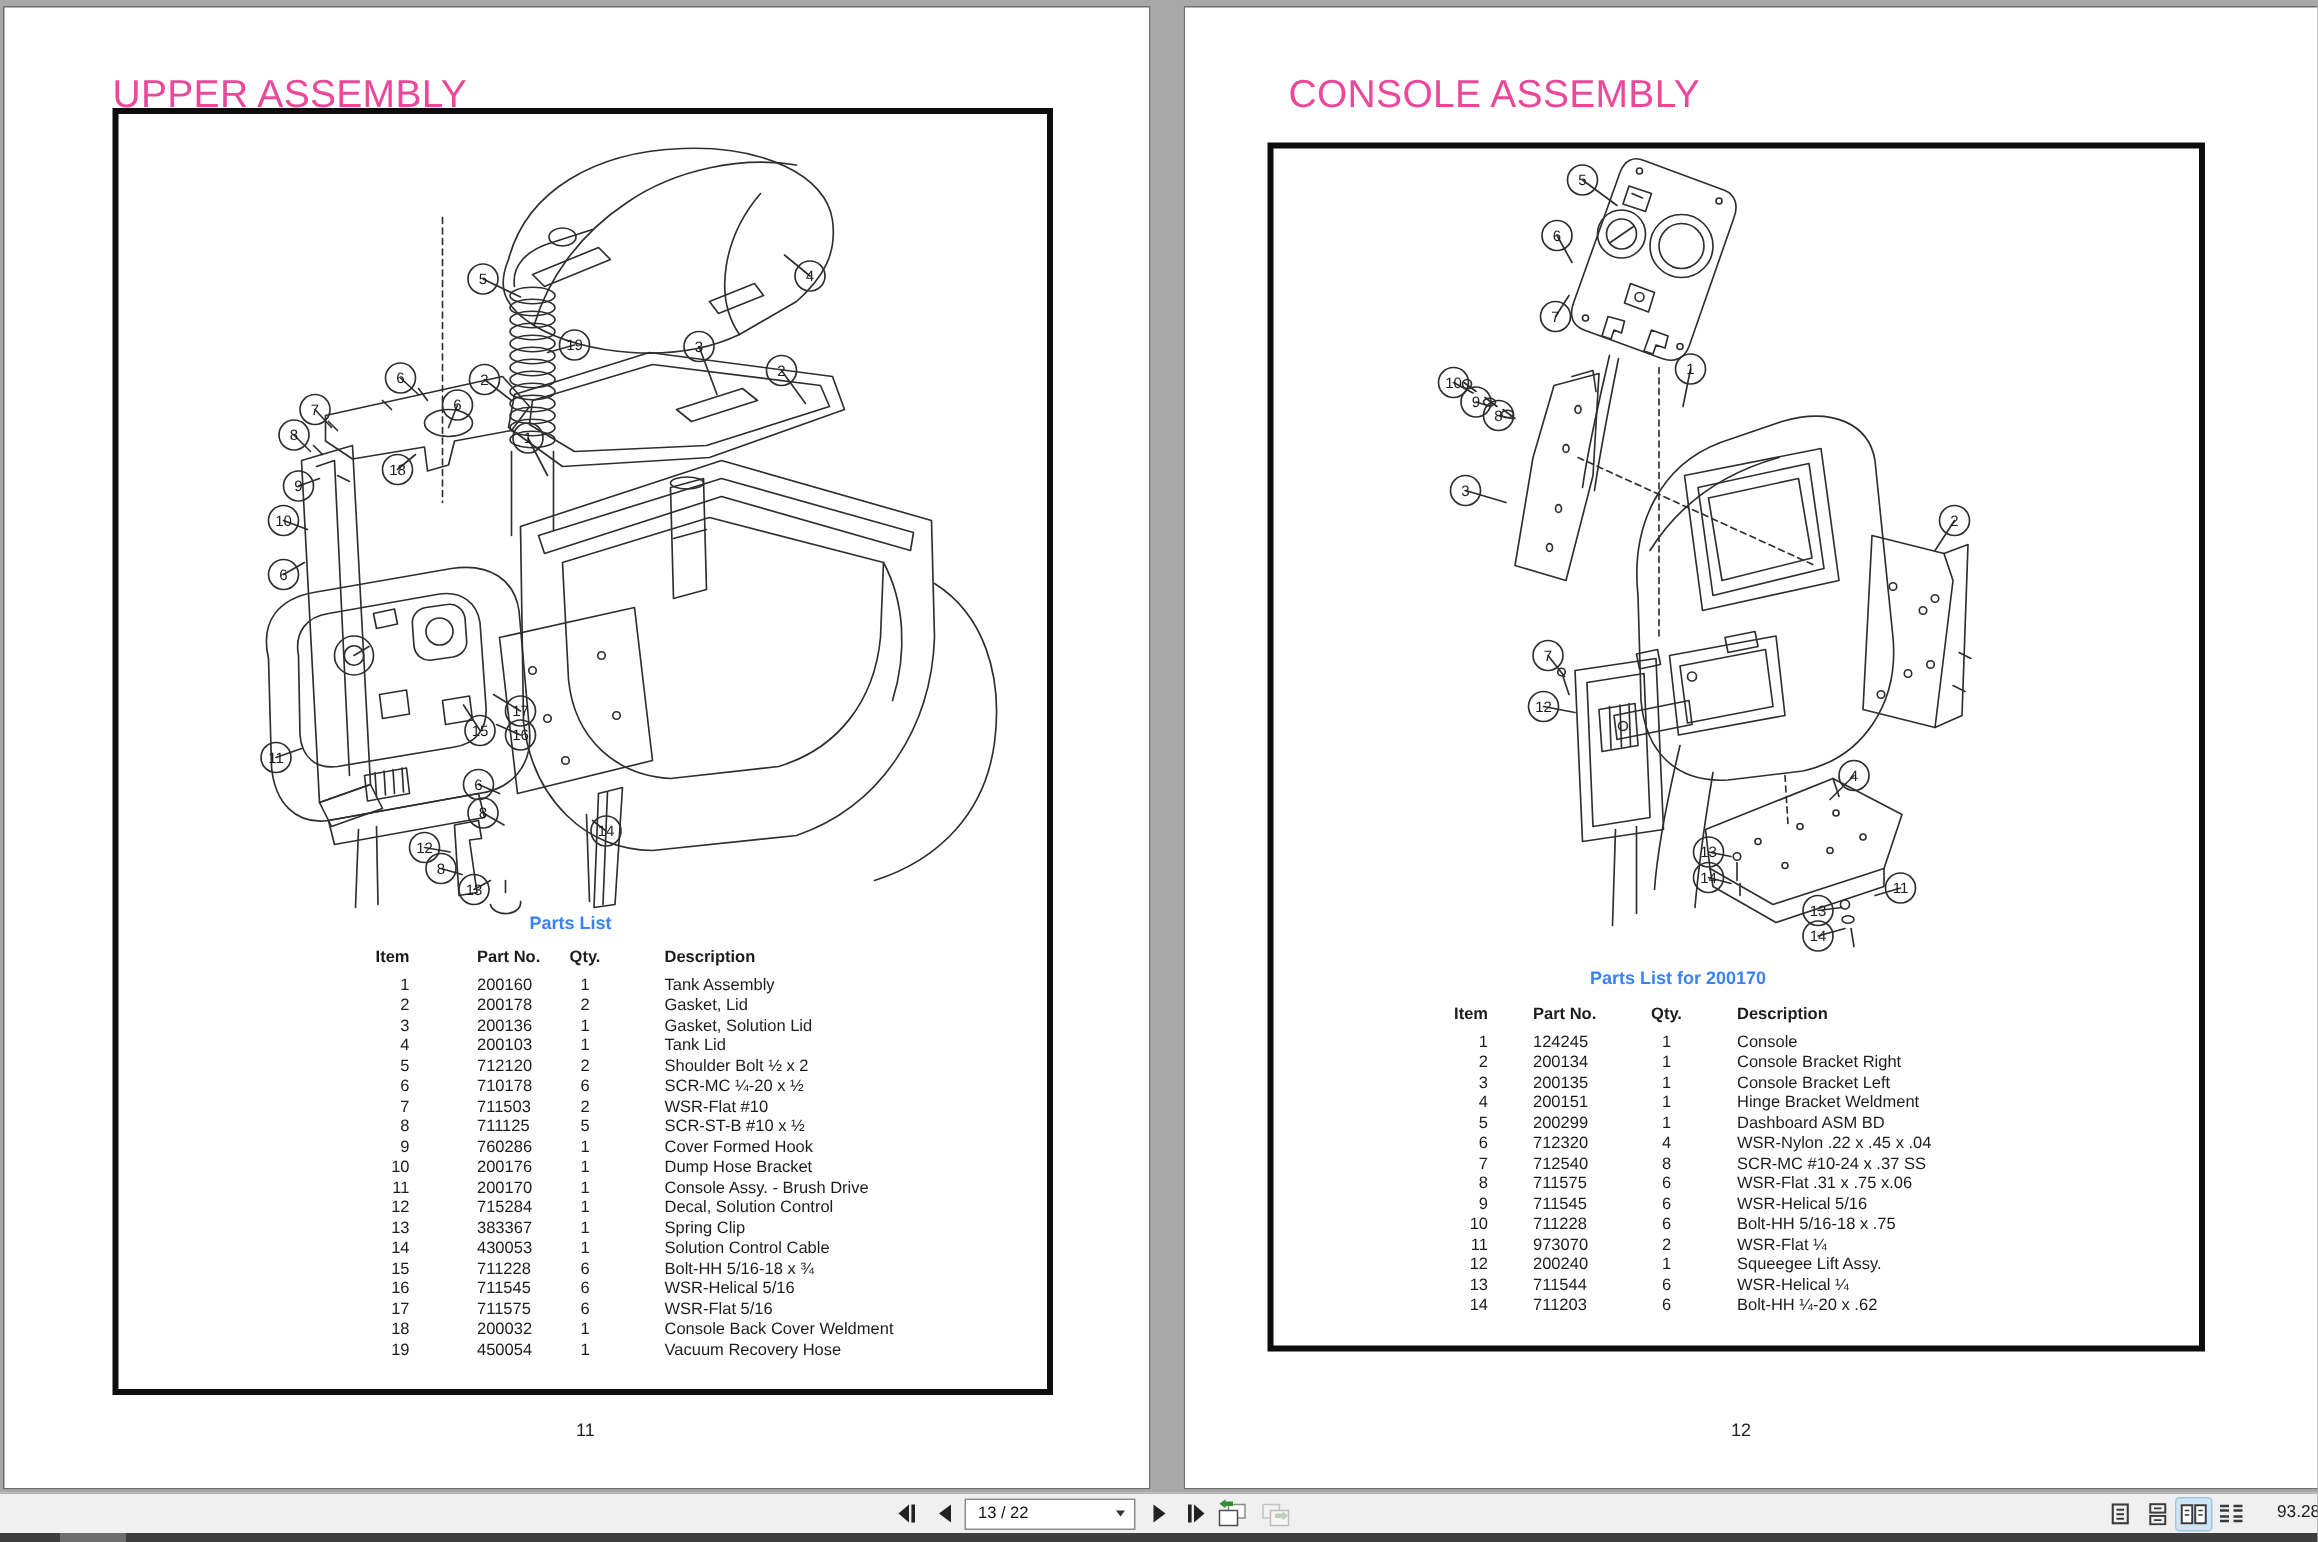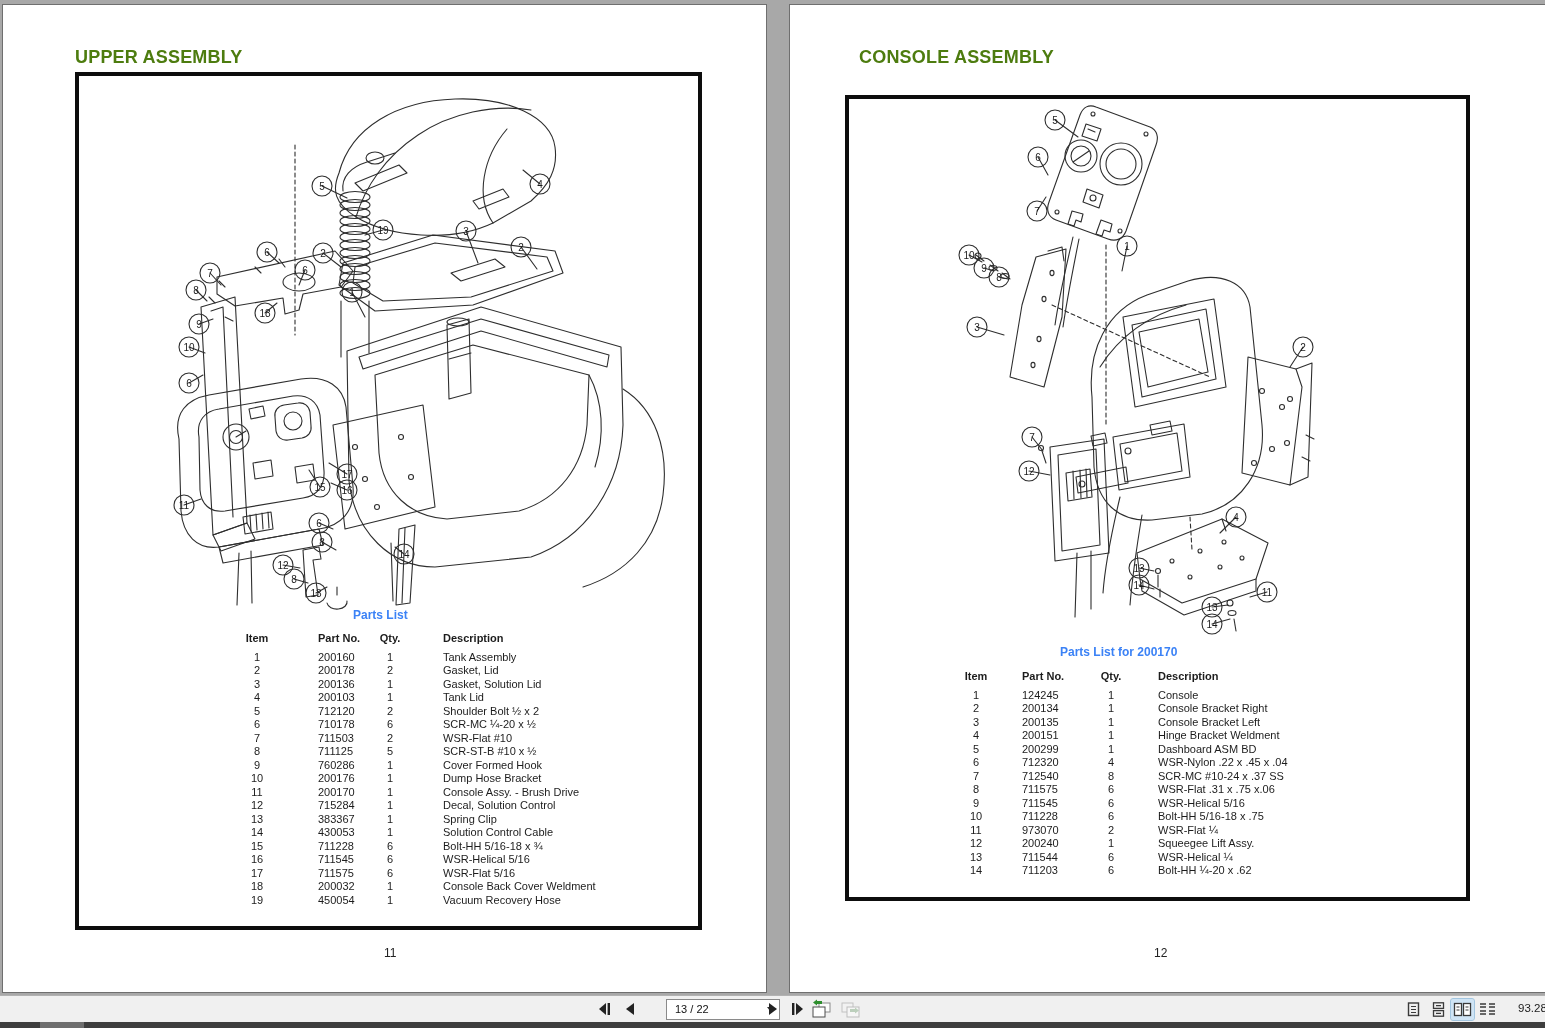--- a/index.html
+++ b/index.html
@@ -3,46 +3,46 @@
 <meta charset="utf-8">
 <style>
   * { margin:0; padding:0; box-sizing:border-box; }
   html,body { width:1545px; height:1028px; overflow:hidden; }
   body { font-family:"Liberation Sans", sans-serif; background:#a8a8a8; position:relative; }
 
   .page { position:absolute; top:4px; height:989px; background:#ffffff; border:1px solid #6f6f6f; }
   .page-left  { left:2px;  width:765px; }
   .page-right { left:789px; width:765px; }
 
-  .doc-title { position:absolute; font-size:18px; font-weight:bold; color:#4d7c0f; letter-spacing:.2px; white-space:nowrap; }
+  .doc-title { position:absolute; font-size:26px; font-weight:normal; color:#ec4899; letter-spacing:.2px; white-space:nowrap; }
   .draw-box { position:absolute; border:4px solid #0d0d0d; }
 
   .diagram { position:absolute; }
   .diagram path, .diagram circle, .diagram ellipse, .diagram line {
     stroke:#2e2e2e; fill:none; stroke-width:1.1; stroke-linejoin:round; stroke-linecap:round;
   }
 
   .parts-title { position:absolute; font-size:12px; font-weight:bold; color:#3b82f6; white-space:nowrap; }
   .ptable { position:absolute; font-size:11px; color:#1c1c1c; }
   .ptable .tr { display:grid; height:13.5px; line-height:13.5px; white-space:nowrap; }
   .pl .tr { grid-template-columns:32px 90px 54px 240px; }
   .pr .tr { grid-template-columns:32px 96px 46px 250px; }
   .ptable .thead { font-weight:bold; margin-bottom:5px; }
-  .ptable .c0 { text-align:center; }
+  .ptable .c0 { text-align:right; }
   .ptable .c2 { text-align:center; }
   .pl .c1 { padding-left:45px; } .pl .c3 { padding-left:26px; }
   .pr .c1 { padding-left:30px; } .pr .c3 { padding-left:24px; }
 
   .page-num { position:absolute; font-size:12px; color:#222; }
 
   .toolbar { position:absolute; left:0; top:995px; width:1545px; height:27px;
              background:#f0f0f0; border-top:1px solid #b2b2b2; }
   .tb-btn { position:absolute; top:3px; width:22px; height:20px; display:flex; align-items:center; justify-content:center; cursor:default; }
   .combo { position:absolute; left:643px; top:3px; width:114px; height:21px; background:#fff;
-           border:1px solid #8a8a8a; font-size:11px; color:#111; line-height:19px; padding-left:8px;margin-left:23px; }
+           border:1px solid #8a8a8a; font-size:11px; color:#111; line-height:19px; padding-left:8px; }
   .combo .arr { position:absolute; right:6px; top:7px; width:0; height:0;
                 border-left:3.5px solid transparent; border-right:3.5px solid transparent; border-top:4.5px solid #333; }
   .layout-btn { position:absolute; top:3px; width:23px; height:21px; display:flex; align-items:center; justify-content:center; border-radius:2px; }
   .layout-active { background:#cfe4f5; outline:1px solid #a3c6e0; }
   .zoom-text { position:absolute; left:1518px; top:6px; font-size:11.5px; color:#1c1c1c; white-space:nowrap; }
 
   .bottom-strip { position:absolute; left:0; top:1022px; width:1545px; height:6px; background:#3e3e3e; }
   .bottom-strip .seg { position:absolute; left:40px; top:0; width:44px; height:6px; background:#6e6e6e; }
 </style>
 </head>

